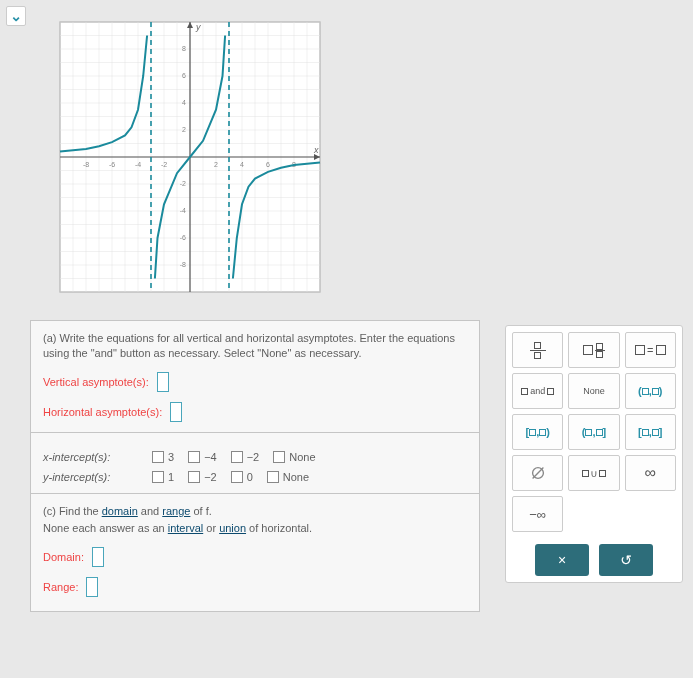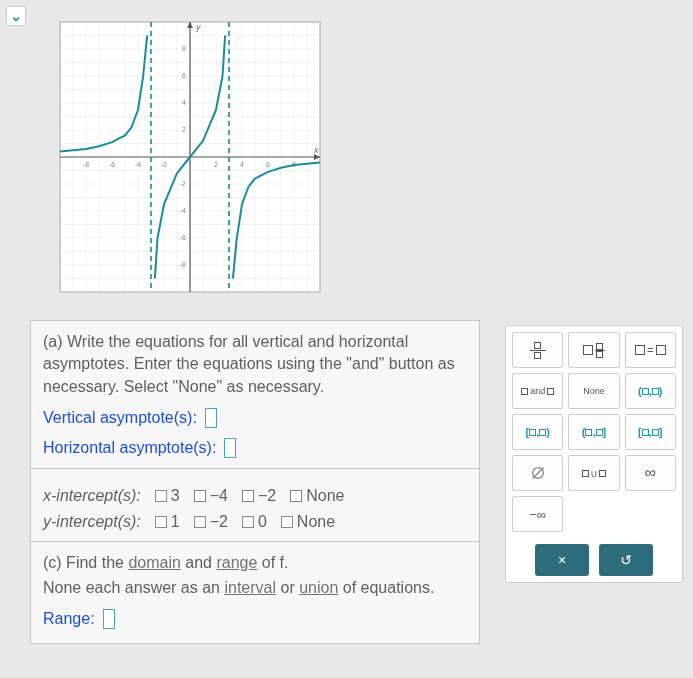--- a/index.html
+++ b/index.html
@@ -28,47 +28,47 @@
     position: absolute;
     top: 12px; left: 50px;
     width: 280px; height: 290px;
   }
   .question-panel {
     position: absolute;
     top: 320px; left: 30px;
     width: 450px;
     border: 1px solid #c5c5c5;
     background: #f7f7f7;
-    font-size: 16px;
+    font-size: 11px;
     color: #5f5f5f;
   }
   .question-panel .section {
     border-bottom: 1px solid #c5c5c5;
     padding: 10px 12px;
   }
   .question-panel .section:last-child { border-bottom: none; }
   .section p { line-height: 1.4; }
   .sub-row { margin-top: 10px; display: flex; align-items: center; gap: 8px; }
-  .label { color: #1d4ed8; }
+  .label { color: #ef4444; }
   .input-slot {
     display: inline-block;
     width: 12px; height: 20px;
     border: 1px solid #4aa6bb;
     background: #fff;
     vertical-align: middle;
   }
   .check-row { display: flex; align-items: flex-end; gap: 14px; margin-top: 8px; }
   .check-row .row-label { min-width: 95px; font-style: italic; }
   .check-opt { display: flex; align-items: center; gap: 4px; }
   .checkbox {
     width: 12px; height: 12px;
     border: 1px solid #888;
     background: #fff;
   }
-  .link { color: #737373; text-decoration: underline; }
+  .link { color: #0c4a6e; text-decoration: underline; }
   .sym-keypad {
     position: absolute;
     top: 325px; left: 505px;
     width: 178px;
     background: #fff;
     border: 1px solid #ccc;
     padding: 6px;
     border-radius: 3px;
   }
   .key-grid {
@@ -242,22 +242,26 @@
         </span>
     </div>
   </div>
 
   <div class="section">
     <p>
       <span>(c)</span>
       <span>Find the </span><span class="link">domain</span><span> and </span><span class="link">range</span><span> of f.</span>
     </p>
     <p style="margin-top:2px;">
-      <span>None each answer as an </span><span class="link">interval</span><span> or </span><span class="link">union</span><span> of equations.</span>
+      <span>None each answer as an </span><span class="link">interval</span><span> or </span><span class="link">union</span><span> of horizontal.</span>
     </p>
+    <div class="sub-row">
+      <span class="label">Domain:</span>
+      <span class="input-slot"></span>
+    </div>
     <div class="sub-row" style="margin-bottom:4px;">
       <span class="label">Range:</span>
       <span class="input-slot"></span>
     </div>
   </div>
 </div>
 
 <div class="sym-keypad">
   <div class="key-grid">
     <div class="key frac">

